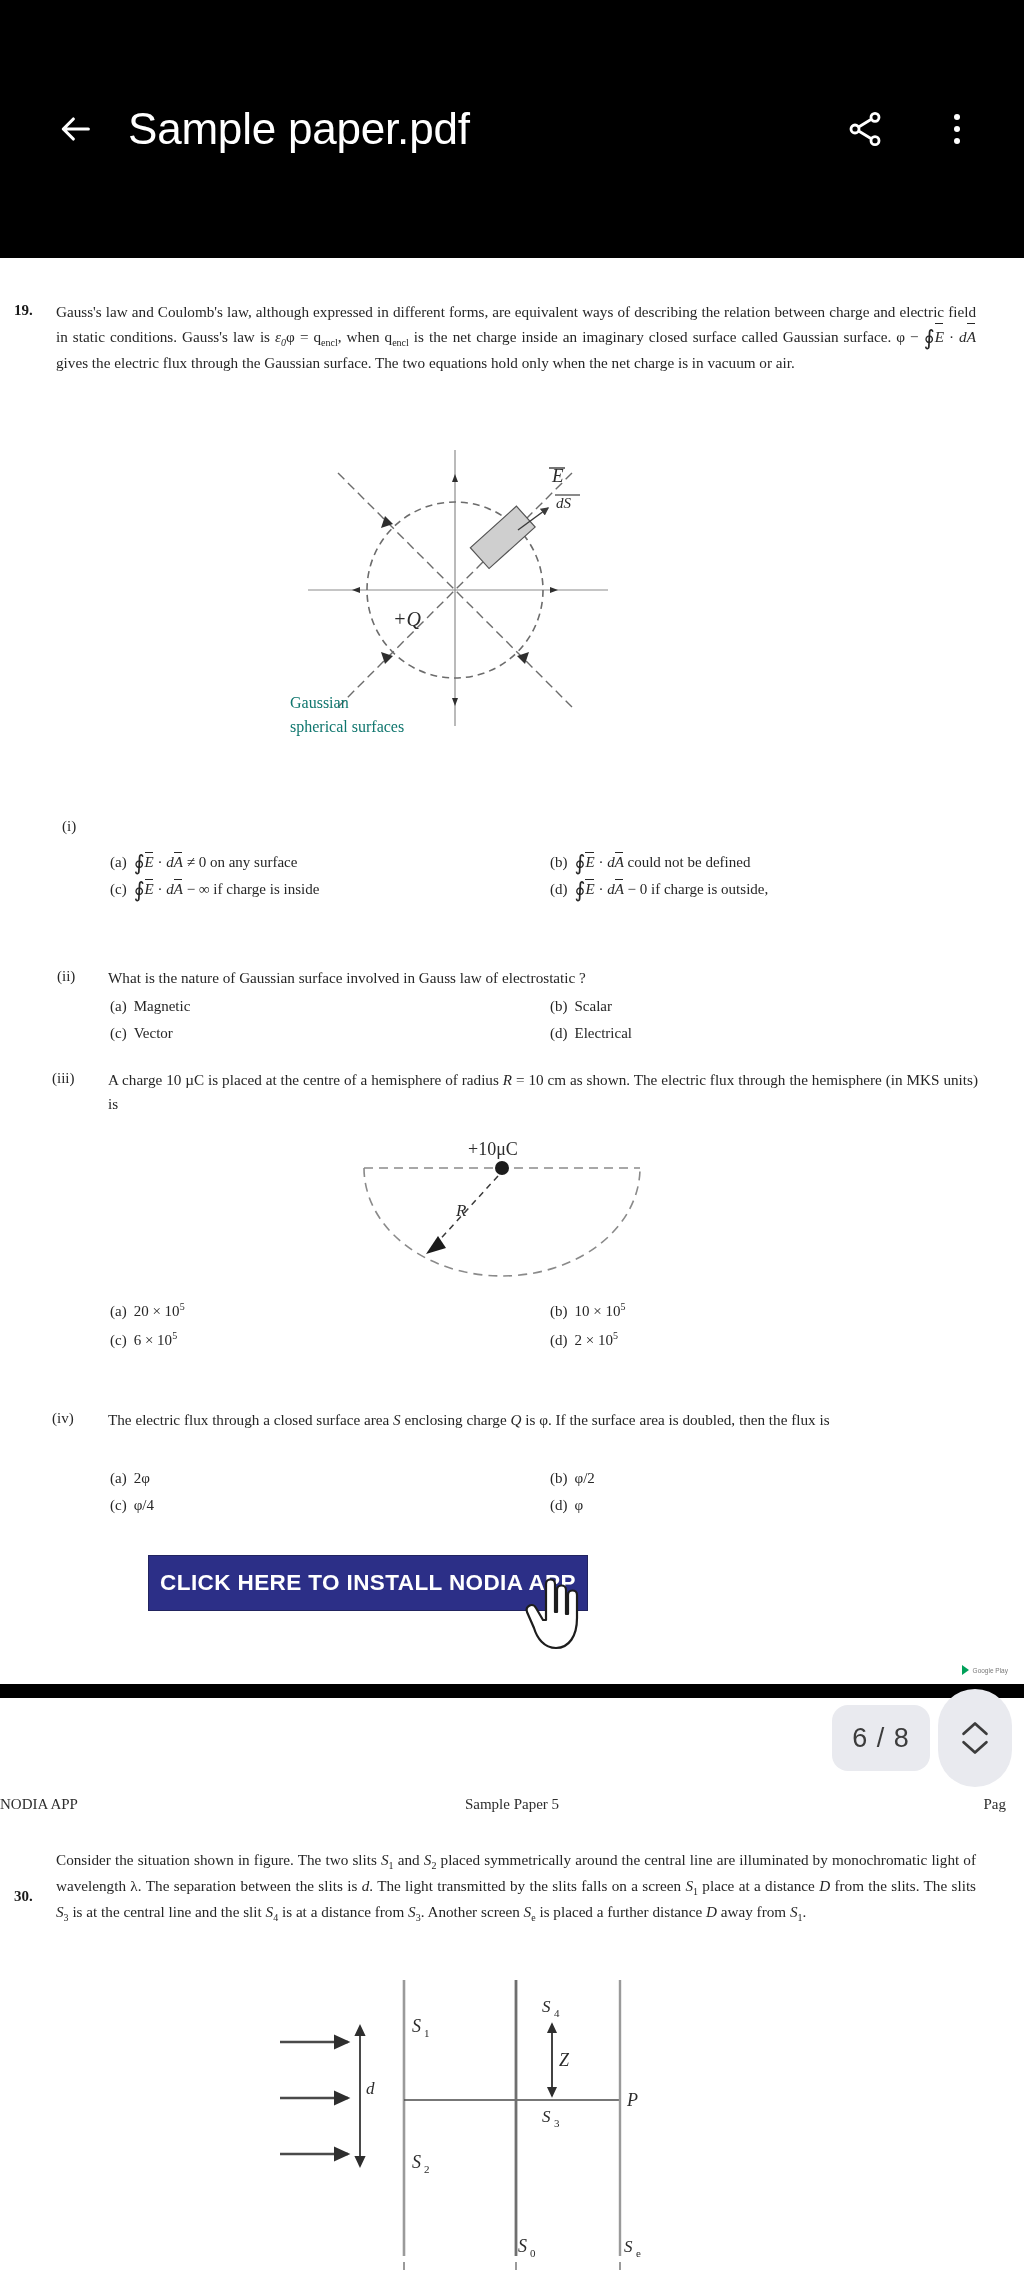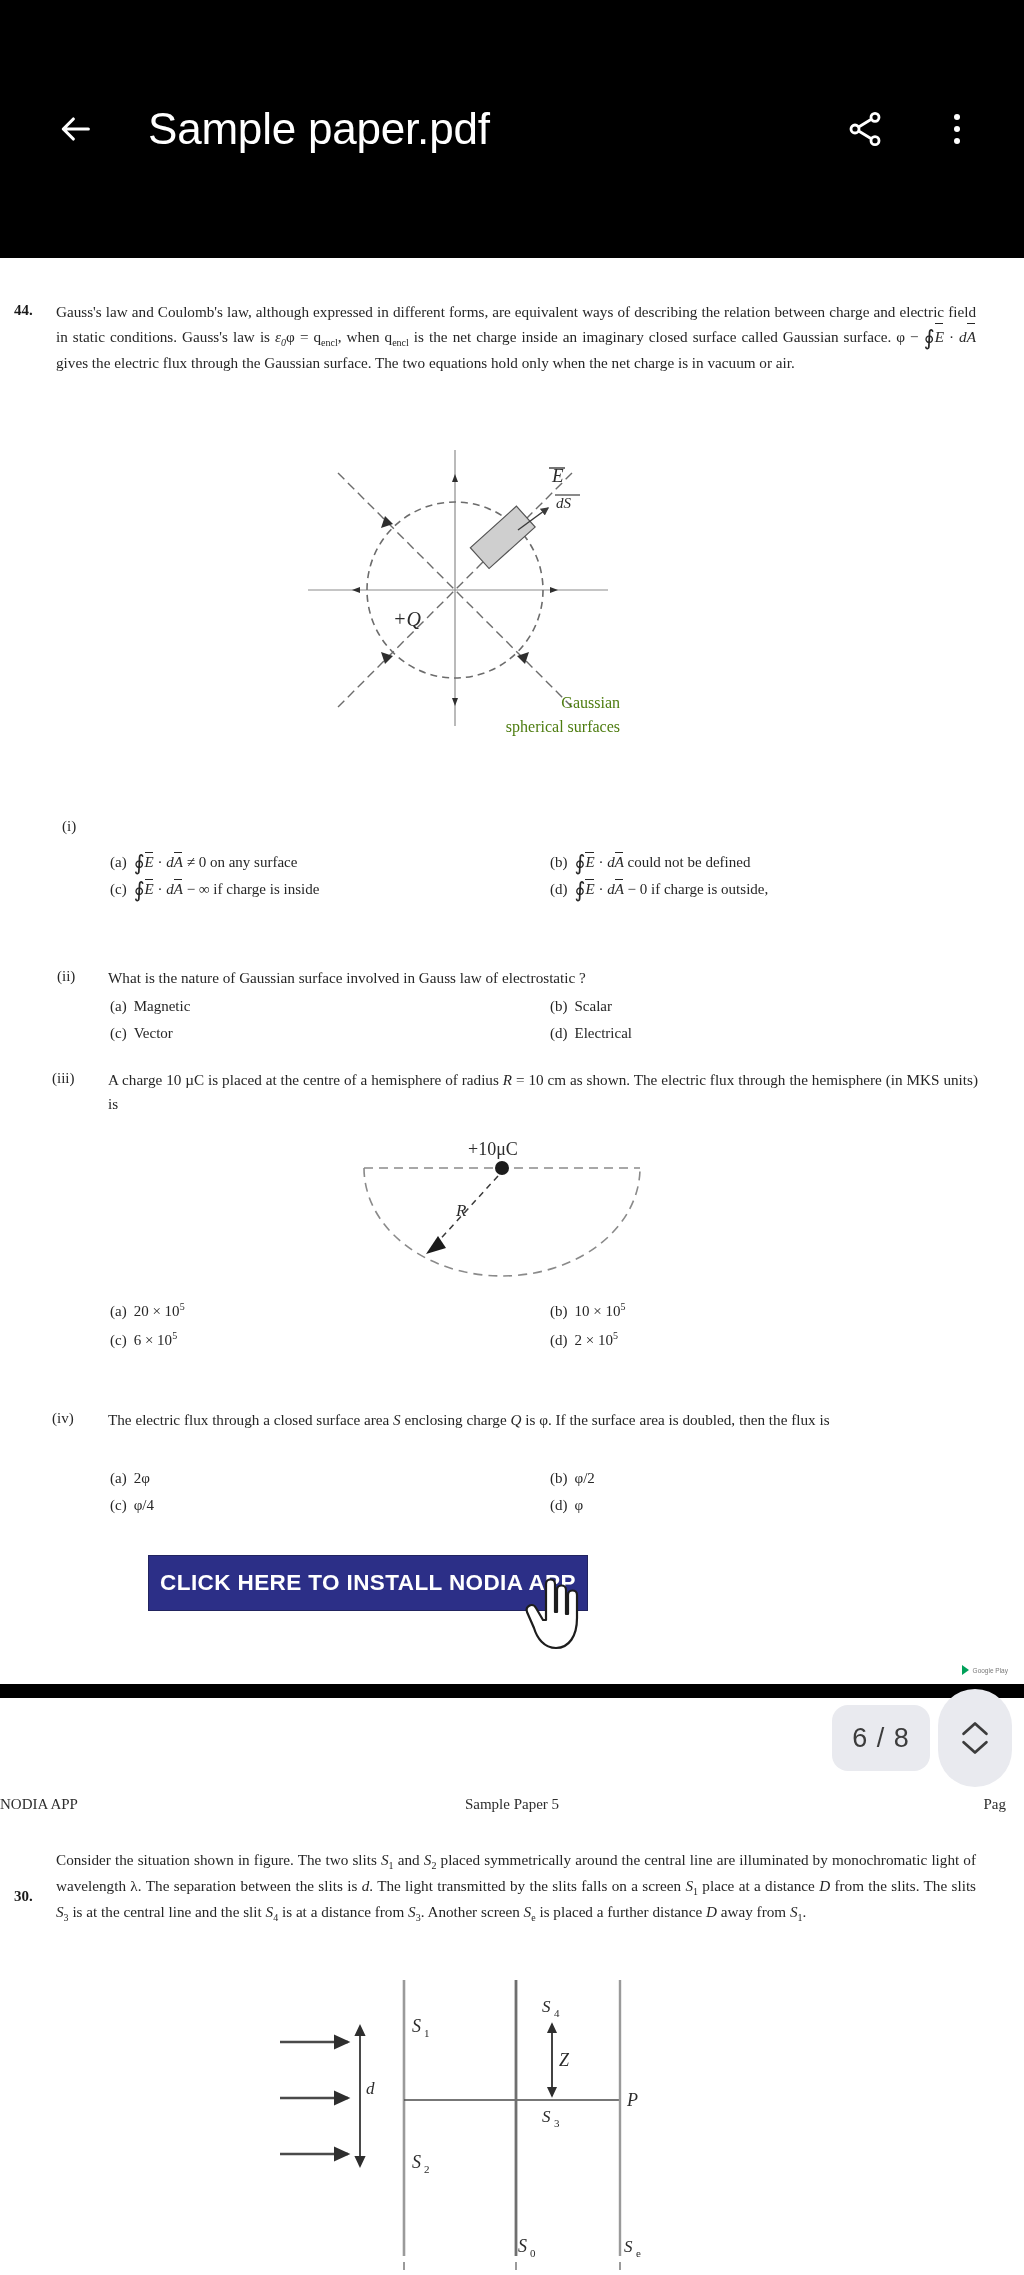--- a/index.html
+++ b/index.html
@@ -25,21 +25,21 @@
     display: flex; align-items: center; justify-content: center;
     cursor: pointer;
   }
   .appbar-title {
     flex: 1 1 auto;
     color: #ffffff;
     font-family: "Liberation Sans", sans-serif;
     font-size: 44px;
     font-weight: 400;
     letter-spacing: -0.2px;
-    margin-left: 50px;
+    margin-left: 30px;
     white-space: nowrap;
     overflow: hidden;
     text-overflow: ellipsis;
   }
   .appbar-actions { display: flex; align-items: center; gap: 50px; flex: 0 0 auto; }
   .appbar-icon {
     width: 42px; height: 42px;
     display: flex; align-items: center; justify-content: center;
     cursor: pointer;
   }
@@ -98,22 +98,22 @@
   .vecbar { position: relative; display: inline-block; }
   .vecbar::after {
     content: ""; position: absolute; left: 0; right: 1px; top: -2px;
     height: 1.2px; background: #262626;
   }
   .oint { font-size: 21px; line-height: 0; vertical-align: -3px; display:inline-block; }
 
   
   .fig { position: absolute; }
   .figcap {
-    position: absolute; width: 100%; text-align: right;
-    font-size: 16px; color: #4d7c0f; line-height: 1.32; font-family: Liberation Serif, serif;
+    position: absolute; width: 100%; text-align: left;
+    font-size: 16px; color: #0f766e; line-height: 1.32; font-family: Liberation Serif, serif;
   }
 
   
   .cta {
     position: absolute;
     left: 148px; top: 1555px;
     width: 440px; height: 56px;
     background: #2c2f87;
     border: 1px solid #22245f;
     display: flex; align-items: center; justify-content: center;
@@ -205,21 +205,21 @@
         <i></i>
           <i></i>
           <i></i>
       </div>
     </div>
   </div>
 </div>
 
 <div class="page">
 
-  <div class="qnum" style="left:14px; top:44px;">44.</div>
+  <div class="qnum" style="left:14px; top:44px;">19.</div>
   <div class="qblock" style="left:56px; top:42px; width:920px;">
     <div class="qtext">
       Gauss's law and Coulomb's law, although expressed in different forms, are equivalent ways of describing
       the relation between charge and electric field in static conditions. Gauss's law is <i class="it">ε<sub class="sm">0</sub></i>φ = q<sub class="sm">encl</sub>, when q<sub class="sm">encl</sub> is
       the net charge inside an imaginary closed surface called Gaussian surface. φ − <span class="oint">∮</span><span class="vecbar"><i class="it">E</i></span> · <i class="it">d</i><span class="vecbar"><i class="it">A</i></span> gives the electric
       flux through the Gaussian surface. The two equations hold only when the net charge is in vacuum or air.
     </div>
   </div>
 
   <div class="fig" style="left:290px; top:180px; width:330px; height:290px;">

